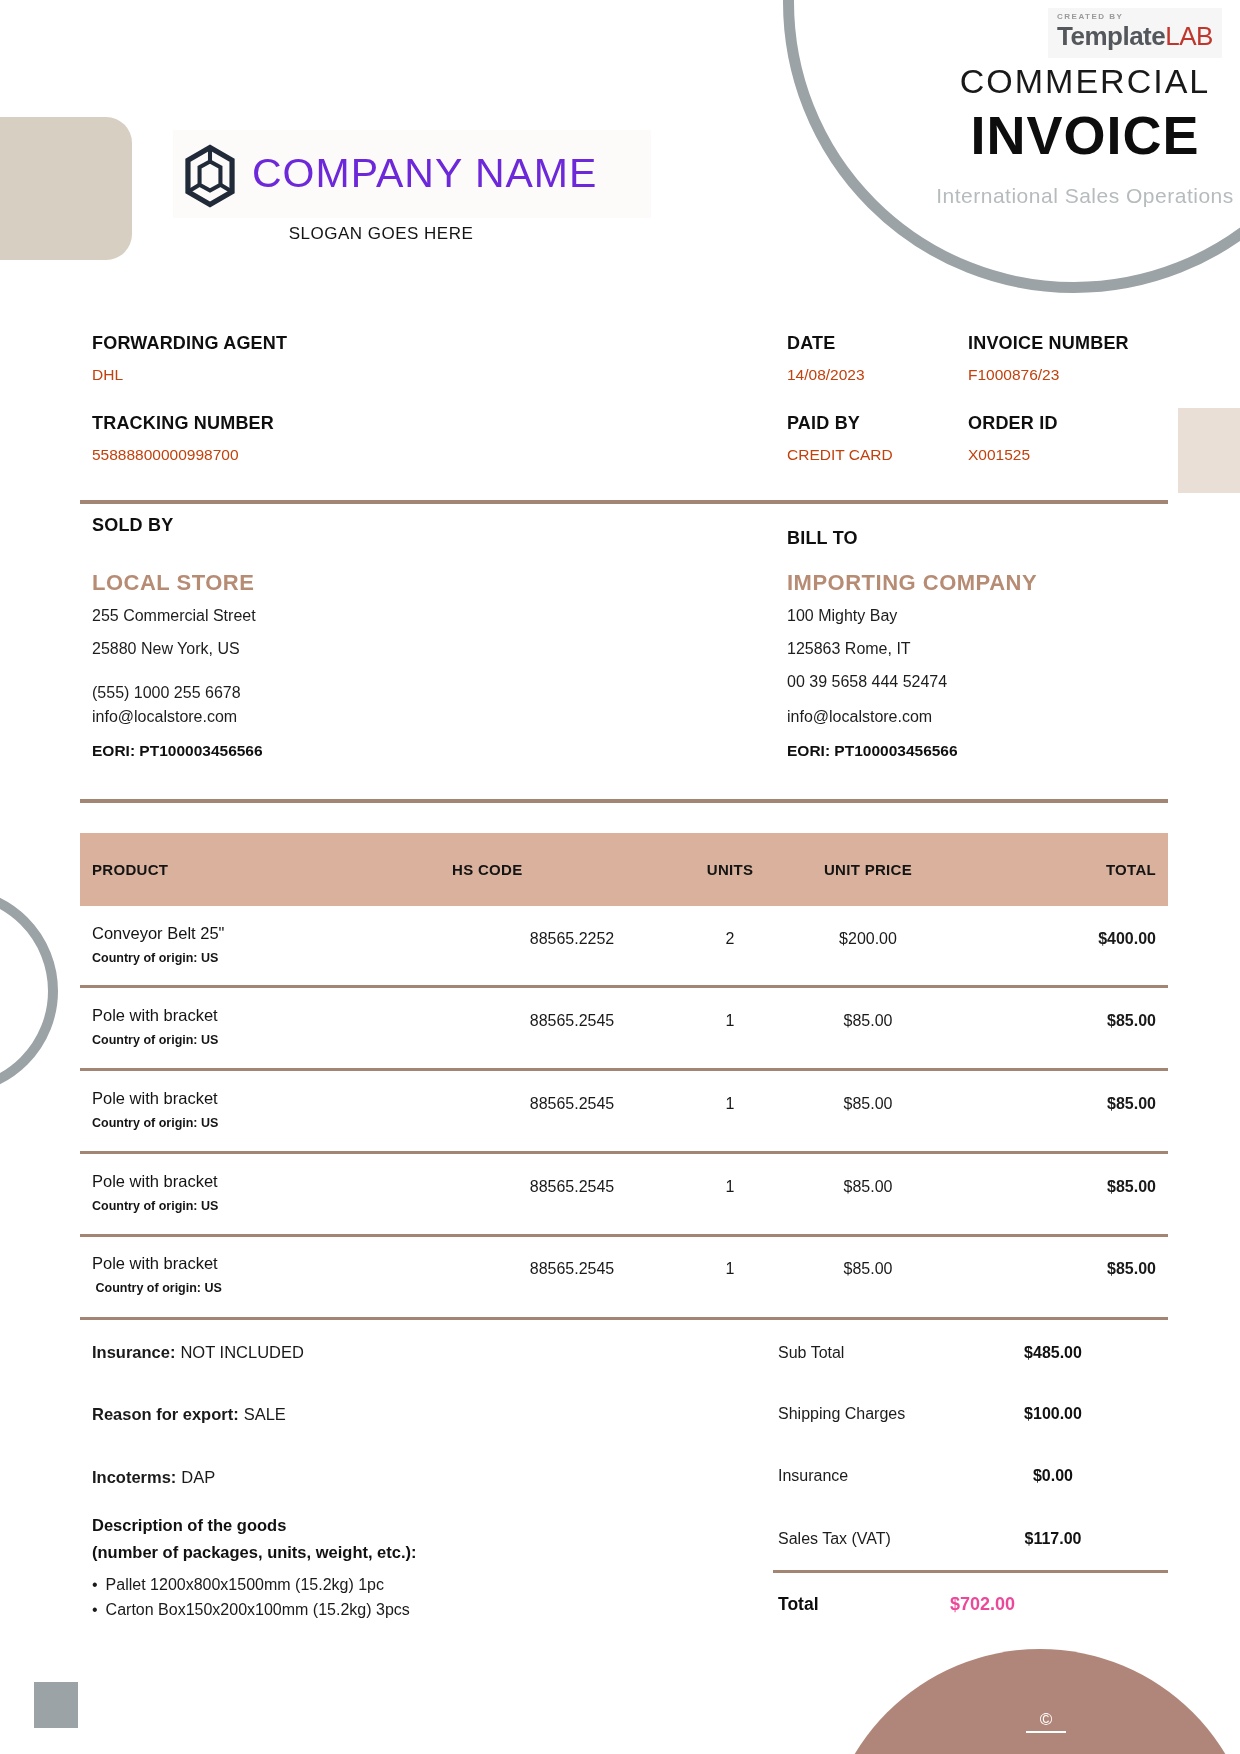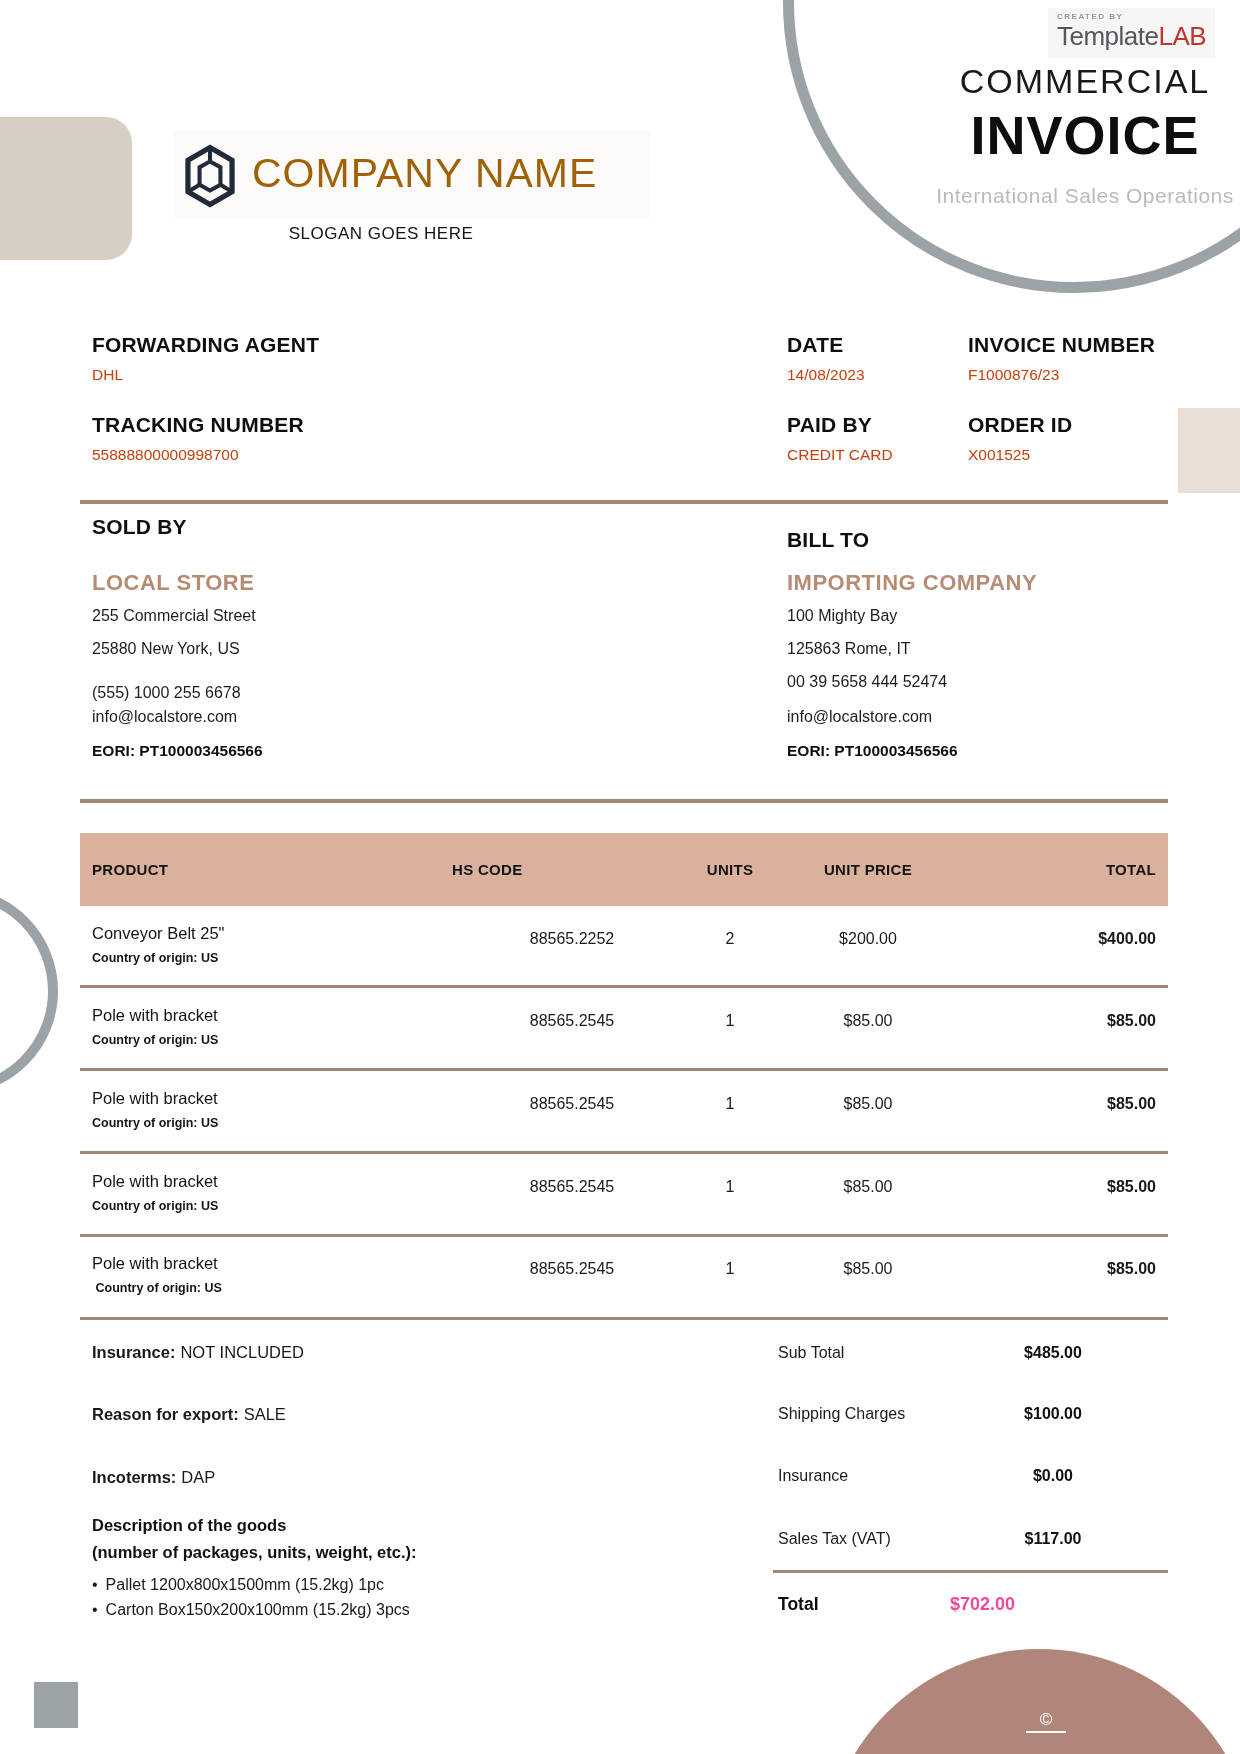--- a/index.html
+++ b/index.html
@@ -23,34 +23,34 @@
     left:824px; top:1649px; width:432px; height:432px;
     background:#b1867a; border-radius:50%;
   }
   .beige-block { left:0; top:117px; width:132px; height:143px; background:#d6cfc2; border-radius:0 26px 26px 0; }
   .beige-square { left:1178px; top:408px; width:62px; height:85px; background:#eadfd7; }
   .gray-square { left:34px; top:1682px; width:44px; height:46px; background:#9ba3a6; }
 
   
   .tlab { left:1048px; top:8px; background:#f6f6f6; padding:4px 9px 6px 9px; text-align:left; }
   .tlab .created { font-size:8px; font-weight:700; letter-spacing:1.5px; color:#9a9a9a; display:block; }
-  .tlab .t1 { font-size:26px; font-weight:400; color:#54585c; letter-spacing:-0.5px; }
+  .tlab .t1 { font-size:26px; font-weight:700; color:#54585c; letter-spacing:-0.5px; }
   .tlab .t2 { font-size:26px; font-weight:400; color:#c0362c; letter-spacing:-0.5px; }
 
   .doc-type { left:920px; top:62px; width:330px; text-align:center; font-size:34px; letter-spacing:2px; color:#191919; }
   .doc-title { left:920px; top:104px; width:330px; text-align:center; font-size:54px; font-weight:800; letter-spacing:1px; color:#0d0d0d; }
   .doc-sub { left:920px; top:184px; width:330px; text-align:center; font-size:21px; color:#b6bbbd; letter-spacing:.5px; }
 
   .co-band { left:173px; top:130px; width:478px; height:88px; background:#fcfbfa; }
   .co-logo { left:181px; top:144px; }
-  .co-name { left:252px; top:150px; font-size:41px; letter-spacing:1px; color:#a16207; }
+  .co-name { left:252px; top:150px; font-size:41px; letter-spacing:1px; color:#6d28d9; }
   .co-slogan { left:181px; top:224px; width:400px; text-align:center; font-size:17px; letter-spacing:.5px; color:#141414; }
 
   
-  .lbl { font-weight:700; font-size:21px; letter-spacing:.2px; color:#0f0f0f; }
+  .lbl { font-weight:700; font-size:18px; letter-spacing:.2px; color:#0f0f0f; }
   .val { font-size:15.5px; color:#c2410c; }
   .addr { font-size:16px; color:#1d1d1d; }
   .party-name { font-size:22px; font-weight:700; letter-spacing:.5px; color:#b78c74; }
   .eori { font-size:15.5px; font-weight:700; color:#0f0f0f; }
 
   .rule { position:absolute; left:80px; width:1088px; height:3px; background:#a28573; }
   .rule-thick { height:4px; }
 
   
   .thead { left:80px; top:833px; width:1088px; height:73px; background:#d9b19c; }

